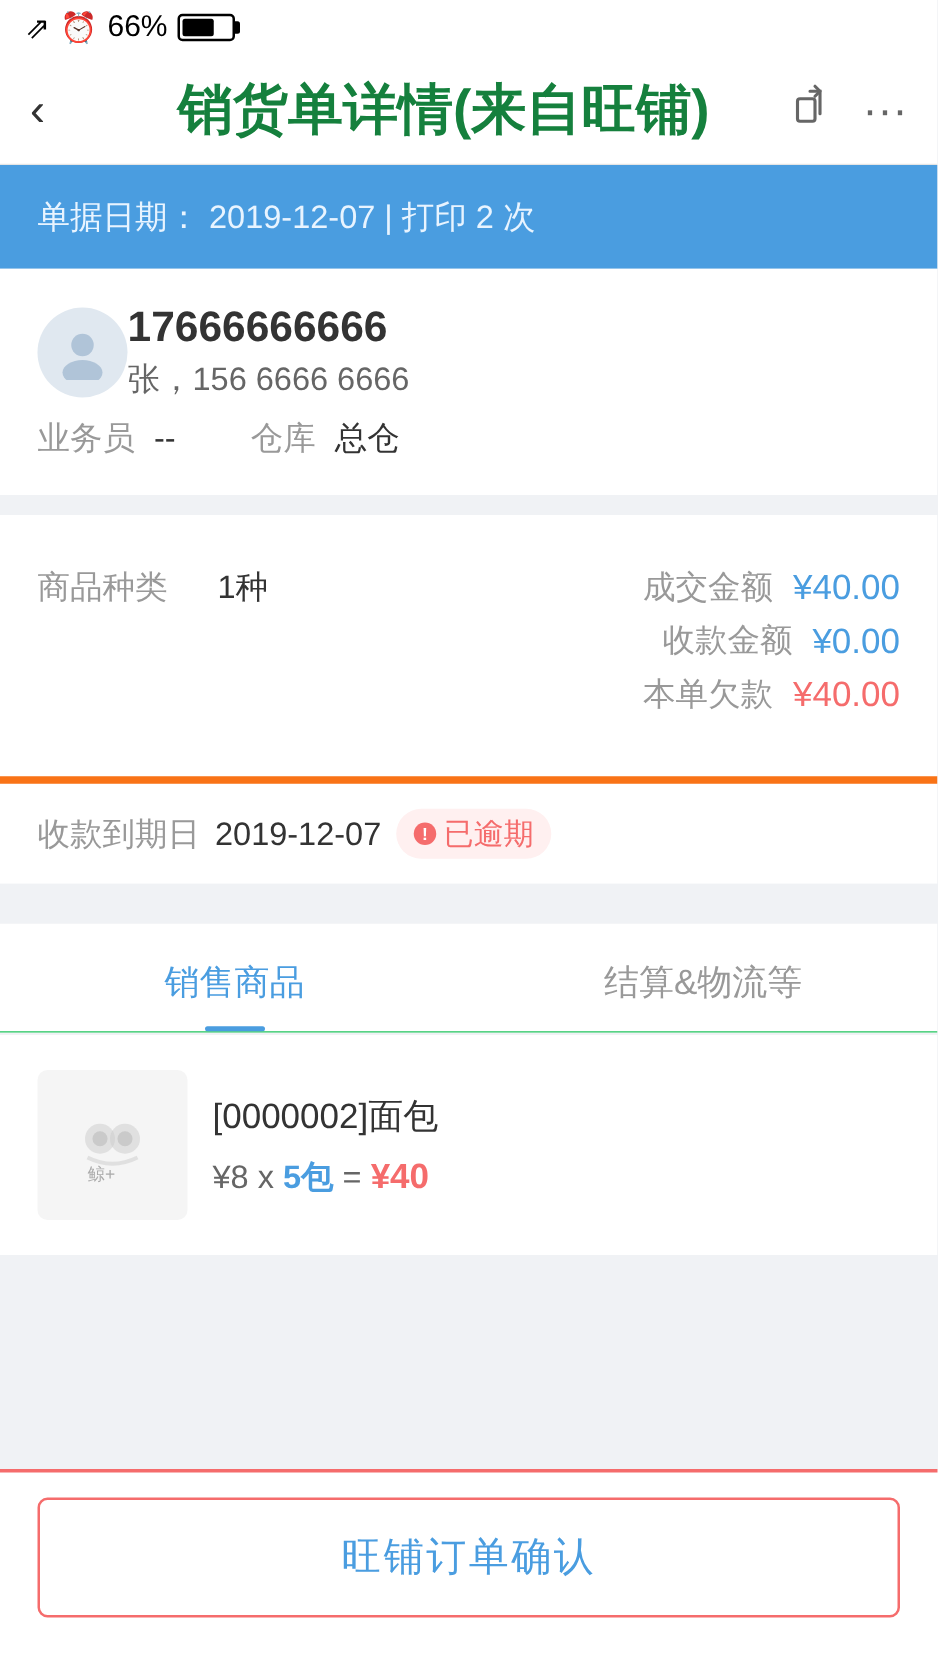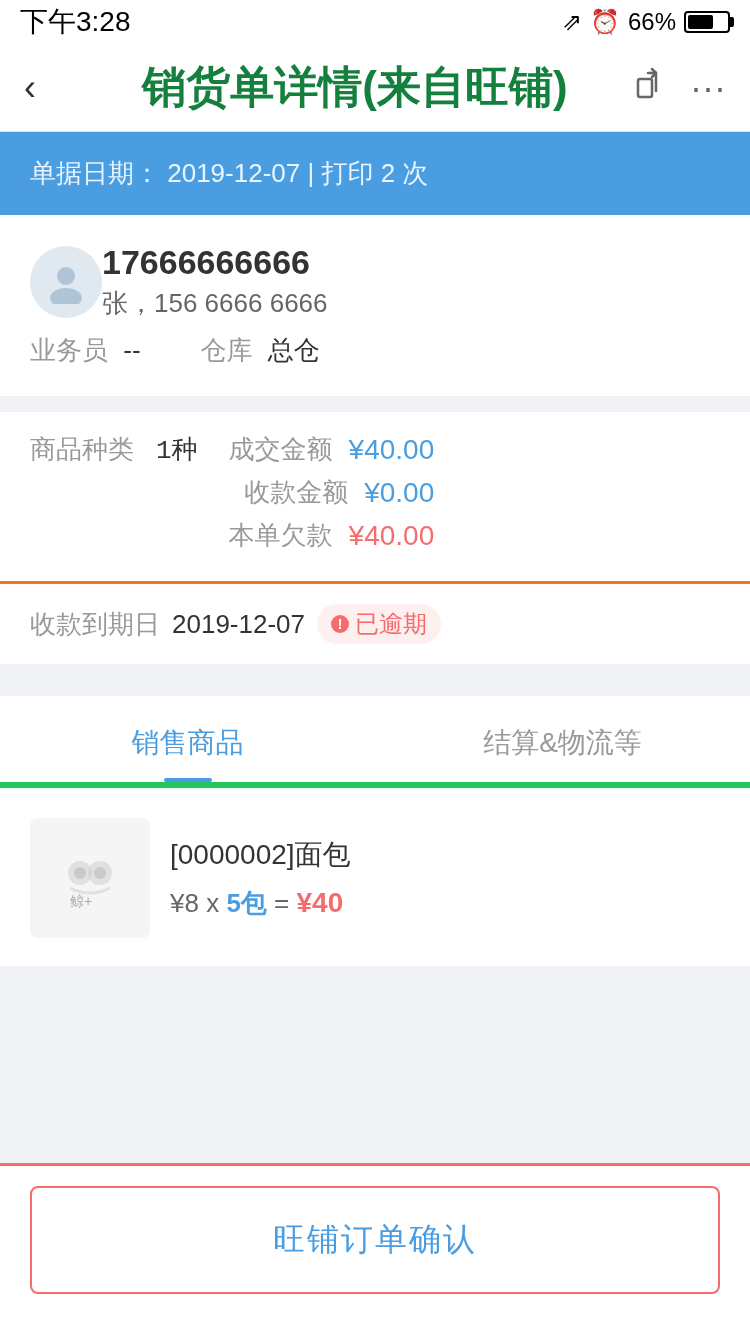--- a/index.html
+++ b/index.html
@@ -186,39 +186,39 @@
       margin-left: 8px;
     }
     .divider {
       height: 16px;
       background: #f0f2f5;
     }
 
     
     .summary-section {
       background: #fff;
-      padding: 20px 30px;
+      padding: 40px 30px;
       display: flex;
       align-items: flex-start;
+      justify-content: space-between;
       gap: 31px;
     }
     .summary-left {
       display: flex;
       align-items: center;
       gap: 16px;
     }
     .summary-label {
       font-size: 26px;
       color: #999;
     }
     .summary-value {
       font-size: 26px;
       color: #333;
-      margin-left: 6px;
-      font-family: Liberation Mono, monospace;
+      margin-left: 24px;
     }
     .summary-right {
       text-align: right;
     }
     .summary-row {
       display: flex;
       justify-content: flex-end;
       align-items: center;
       margin-bottom: 8px;
       gap: 16px;
@@ -235,21 +235,21 @@
     .amount-red {
       font-size: 28px;
       color: #f56c6c;
       font-weight: 500;
     }
 
     
     .due-date-section {
       background: #fff;
       padding: 20px 30px;
-      border-top: 3px solid #f97316;
+      border-top: 6px solid #f97316;
       display: flex;
       align-items: center;
       gap: 12px;
     }
     .due-label {
       font-size: 26px;
       color: #999;
     }
     .due-value {
       font-size: 26px;
@@ -276,21 +276,21 @@
       color: #fff;
       font-size: 14px;
       font-weight: bold;
     }
 
     
     .tab-bar {
       background: #fff;
       margin-top: 16px;
       display: flex;
-      border-bottom: 6px solid #22c55e;
+      border-bottom: 1px solid #22c55e;
     }
     .tab-item {
       flex: 1;
       text-align: center;
       padding: 28px 0 20px;
       font-size: 28px;
       color: #999;
       position: relative;
       cursor: pointer;
     }
@@ -365,35 +365,34 @@
       position: fixed;
       bottom: 0;
       left: 0;
       width: 750px;
       background: #fff;
       padding: 20px 30px 40px;
       border-top: 3px solid #f56c6c;
     }
     .confirm-btn {
       width: 100%;
-      height: 108px;
+      height: 96px;
       background: #fff;
       border: 2px solid #f56c6c;
       border-radius: 8px;
       font-size: 32px;
       color: #4a9de0;
       cursor: pointer;
       letter-spacing: 2px;
     }
   </style>
 </head>
 <body>
 
 <div class="status-bar">
-  <div class="status-bar-center">下午3:28</div>
   <div class="status-bar-right">
     <span>⇗</span>
     <span>⏰</span>
     <span>66%</span>
     <div class="battery-icon">
       <div class="battery-fill"></div>
     </div>
   </div>
 </div>
 

